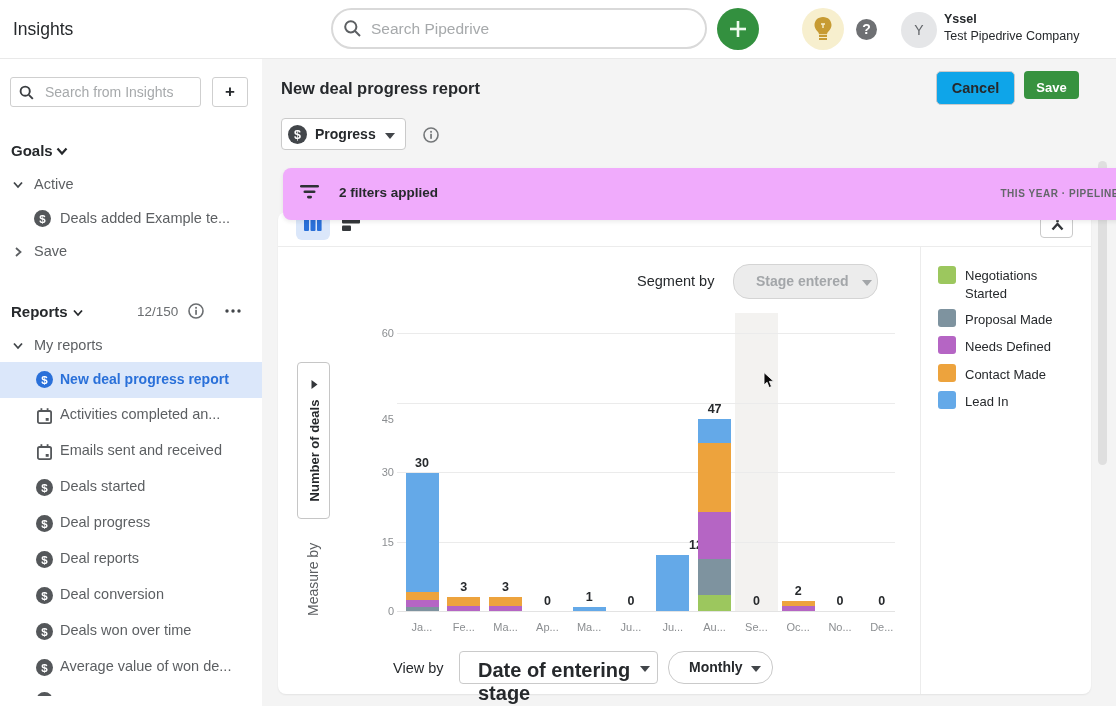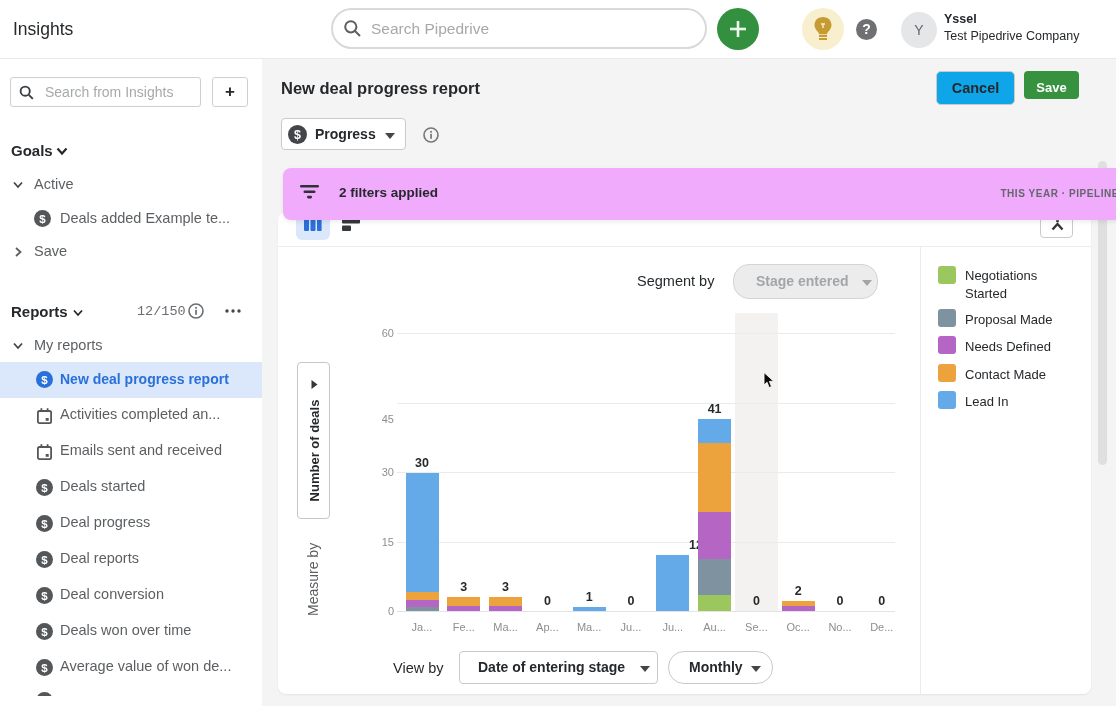--- a/index.html
+++ b/index.html
@@ -69,21 +69,21 @@
 #measurebtn .vtext { position:absolute; left:50%; top:80px; transform:translate(-50%,0) rotate(-90deg); transform-origin:center; white-space:nowrap; font-size:13px; font-weight:bold; color:#26292c; }
 #measureby { position:absolute; left:305px; top:616px; transform:rotate(-90deg); transform-origin:0 0; font-size:14px; color:#5c5f62; white-space:nowrap; }
 
 
 .lsw { position:absolute; left:938px; width:18px; height:18px; border-radius:3px; }
 .ltx { position:absolute; left:965px; font-size:13px; color:#26292c; line-height:18px; }
 
 
 #viewby { position:absolute; left:393px; top:660px; font-size:14.5px; }
 #vdd1 { position:absolute; left:459px; top:651px; width:199px; height:33px; background:#fff; border:1px solid #cacaca; border-radius:4px; }
-#vdd1 .lbl { position:absolute; left:18px; top:7px; font-size:14px; font-weight:bold; }
+#vdd1 .lbl { position:absolute; left:18px; top:7px; font-size:20px; font-weight:bold; }
 #vdd2 { position:absolute; left:668px; top:651px; width:105px; height:33px; background:#fff; border:1px solid #cacaca; border-radius:16px; }
 #vdd2 .lbl { position:absolute; left:20px; top:7px; font-size:14px; font-weight:bold; }
 
 
 #scrollthumb { position:absolute; left:1098px; top:161px; width:9px; height:304px; background:#dfdfdf; border-radius:5px; }
 
 .caret { display:inline-block; width:0; height:0; border-left:5px solid transparent; border-right:5px solid transparent; border-top:6px solid #42464a; }
 </style>
 </head>
 <body>
@@ -112,21 +112,21 @@
       </svg>
       <div class="abs" style="left:60px; top:151px; font-size:14.5px; color:#5c5f62;">Deals added Example te...</div>
       <svg class="abs" style="left:12px;top:187px" width="12" height="12" viewBox="0 0 12 12">
         <path d="M4 2 L8.5 6 L4 10" fill="none" stroke="#5c5f62" stroke-width="1.8"></path>
       </svg>
       <div class="abs" style="left:34px; top:184px; font-size:14.5px; color:#5c5f62;">Save</div>
       <div class="shead" style="left:11px; top:244px;">Reports</div>
       <svg class="abs" style="left:72px;top:248px" width="12" height="12" viewBox="0 0 12 12">
         <path d="M2 3.5 L6 8 L10 3.5" fill="none" stroke="#26292c" stroke-width="1.8"></path>
       </svg>
-      <div class="abs" style="left:137px; top:245px; font-size:13.5px; color:#6b6e71;font-family:Liberation Mono, monospace;">12/150</div>
+      <div class="abs" style="left:137px; top:245px; font-size:13.5px; color:#6b6e71;">12/150</div>
       <svg class="abs" style="left:188px;top:244px" width="16" height="16" viewBox="0 0 16 16">
         <circle cx="8" cy="8" r="7" fill="none" stroke="#6b6e71" stroke-width="1.6"></circle>
         <rect x="7.2" y="6.8" width="1.7" height="5" fill="#6b6e71"></rect>
         <rect x="7.2" y="3.9" width="1.7" height="1.8" fill="#6b6e71"></rect>
       </svg>
       <svg class="abs" style="left:225px;top:249px" width="16" height="6" viewBox="0 0 16 6">
         <circle cx="2" cy="3" r="1.7" fill="#42464a"></circle>
         <circle cx="8" cy="3" r="1.7" fill="#42464a"></circle>
         <circle cx="14" cy="3" r="1.7" fill="#42464a"></circle>
       </svg>
@@ -313,21 +313,21 @@
       <div class="blab" style="left: 610px; top: 594px;">0</div>
       <div class="xlab" style="left: 610px;">Ju...</div>
       <div class="bar" style="left: 656.3px; top: 555px; height: 56px; background: rgb(100, 169, 232);"></div>
       <div class="blab" style="left: 675px; top: 538px;">12</div>
       <div class="xlab" style="left: 651.8px;">Ju...</div>
       <div class="bar" style="left: 698.1px; top: 594.5px; height: 16.5px; background: rgb(156, 199, 94);"></div>
       <div class="bar" style="left: 698.1px; top: 559px; height: 35.5px; background: rgb(126, 147, 159);"></div>
       <div class="bar" style="left: 698.1px; top: 512px; height: 47px; background: rgb(181, 101, 196);"></div>
       <div class="bar" style="left: 698.1px; top: 443px; height: 69px; background: rgb(237, 163, 61);"></div>
       <div class="bar" style="left: 698.1px; top: 419px; height: 24px; background: rgb(100, 169, 232);"></div>
-      <div class="blab" style="left: 693.6px; top: 402px;">41</div>
+      <div class="blab" style="left: 693.6px; top: 402px;">47</div>
       <div class="xlab" style="left: 693.6px;">Au...</div>
       <div class="blab" style="left: 735.4px; top: 594px;">0</div>
       <div class="xlab" style="left: 735.4px;">Se...</div>
       <div class="bar" style="left: 781.7px; top: 606px; height: 5px; background: rgb(181, 101, 196);"></div>
       <div class="bar" style="left: 781.7px; top: 600.5px; height: 5.5px; background: rgb(237, 163, 61);"></div>
       <div class="blab" style="left: 777.2px; top: 583.5px;">2</div>
       <div class="xlab" style="left: 777.2px;">Oc...</div>
       <div class="blab" style="left: 819px; top: 594px;">0</div>
       <div class="xlab" style="left: 819px;">No...</div>
       <div class="blab" style="left: 860.8px; top: 594px;">0</div>

